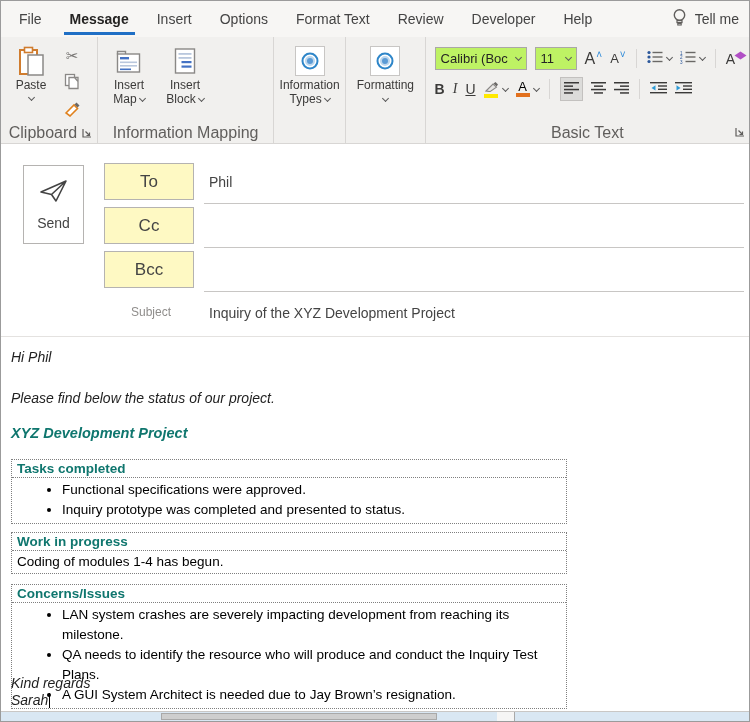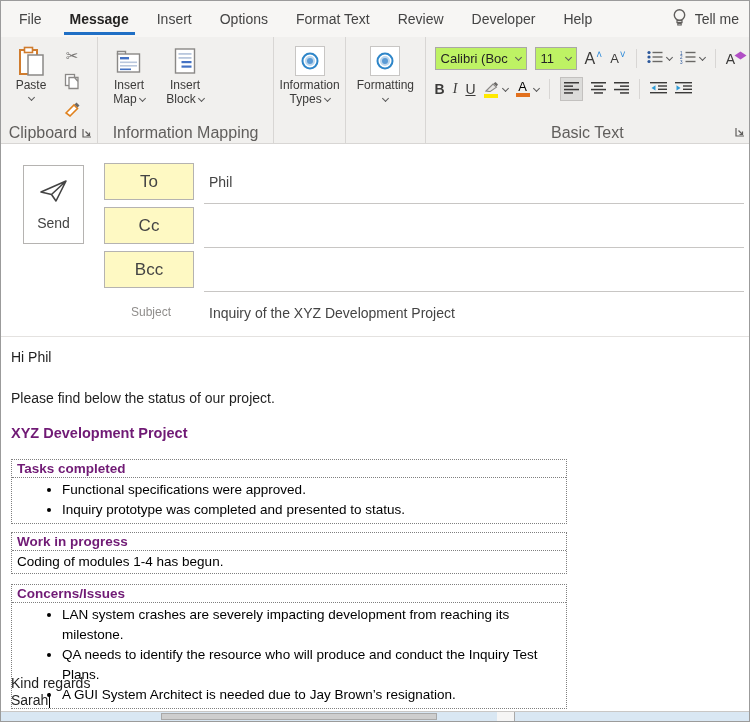--- a/index.html
+++ b/index.html
@@ -48,22 +48,22 @@
   
   .sendbtn { position:absolute; left:22px; top:164px; width:61px; height:79px; border:1px solid #b5b3b1; background:#fff; display:flex; flex-direction:column; align-items:center; justify-content:center; gap:9px; font-size:14px; color:#444; cursor:default; }
   .fieldbtn { position:absolute; left:103px; width:90px; height:37px; border:1px solid #b5b3b1; background:#fef9c3; display:flex; align-items:center; justify-content:center; font-size:17px; color:#444; cursor:default; }
   .fline { position:absolute; left:203px; right:5px; border-bottom:1px solid #c8c6c4; }
   .fval { position:absolute; left:208px; font-size:14px; color:#444; }
   .subjlbl { position:absolute; left:130px; top:304px; font-size:12px; color:#8f8d8b; }
   .hdr-sep { position:absolute; left:0; right:0; top:335px; border-bottom:1px solid #e4e2e0; }
 
   
   .bodytext { font-size:14px; color:#1f1f1f; }
-  .abs { position:absolute; }
-  .orange { color:#701a75; font-weight:700; }
+  .abs { position:absolute;font-style:italic; }
+  .orange { color:#0f766e; font-weight:700; }
   .statusbox { position:absolute; left:10px; width:556px; border:1px dotted #7f7f7f; background:#fff; }
   .statusbox .boxhead { border-bottom:1px dotted #7f7f7f; padding:1px 5px; font-size:13.5px; }
   .statusbox ul { margin:2px 0 3px 0; padding-left:50px; font-size:13.5px; line-height:20px; }
   .statusbox ul:empty { display:none; }
   .statusbox .boxtext { padding:1px 5px 2px; font-size:13.5px; line-height:19px; }
   .statusbox .boxtext:empty { display:none; }
   .caret-bar { display:inline-block; width:1px; height:15px; background:#000; vertical-align:text-bottom; margin-left:1px; }
 
   
   .hscroll { position:absolute; left:0; right:0; bottom:0; height:10px; background:#d9e7f3; border-top:1px solid #c9c7c5; }

